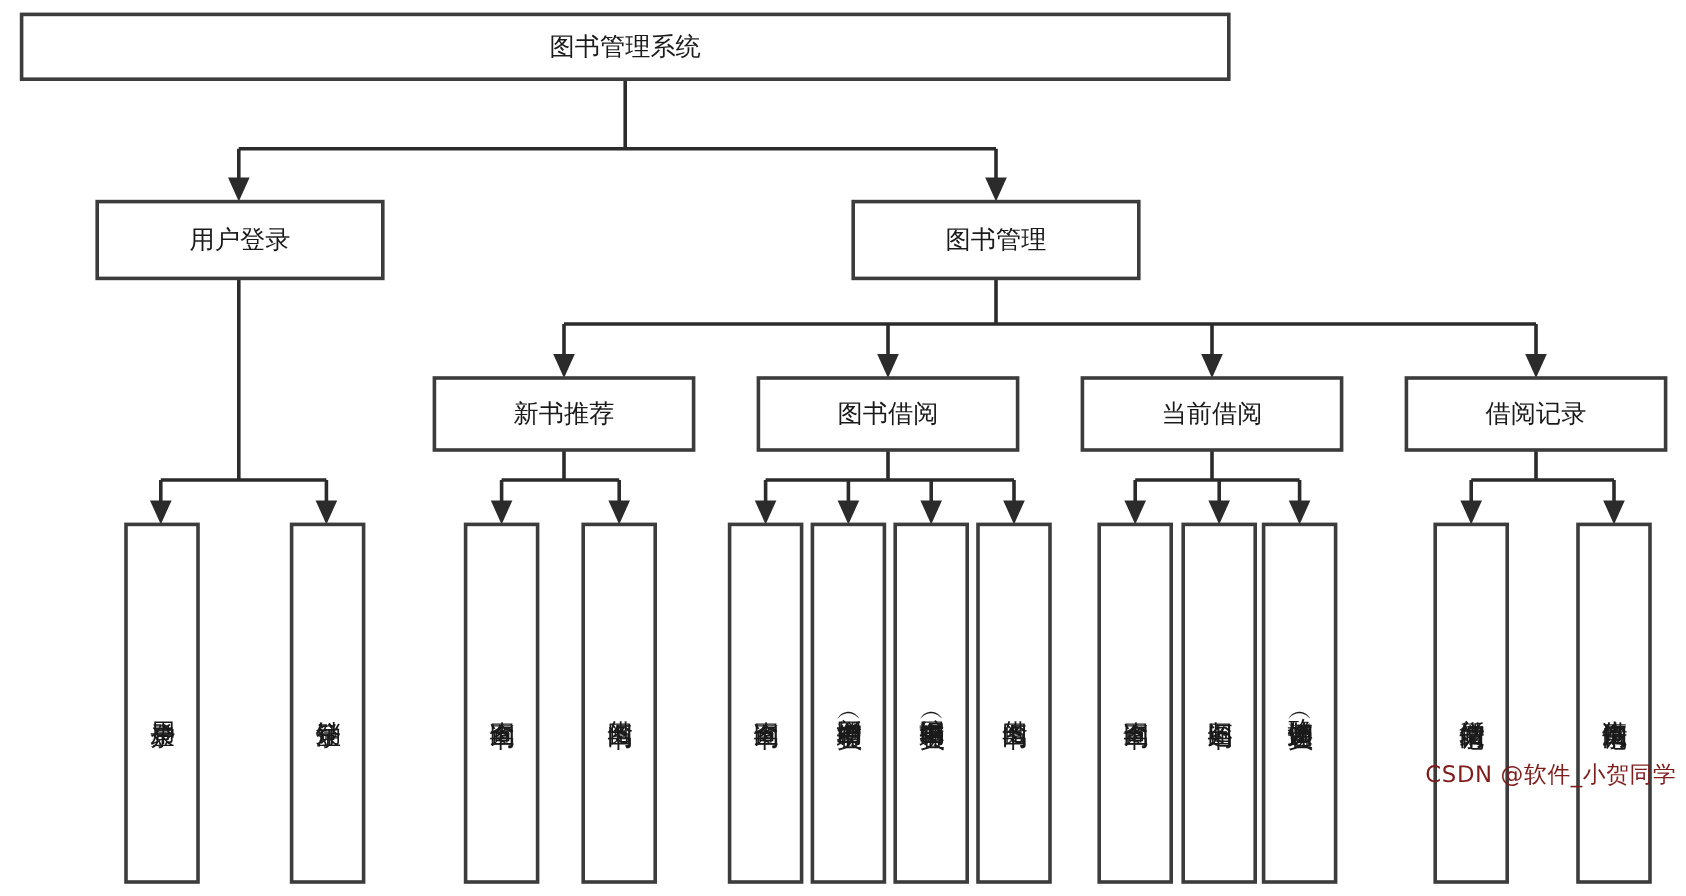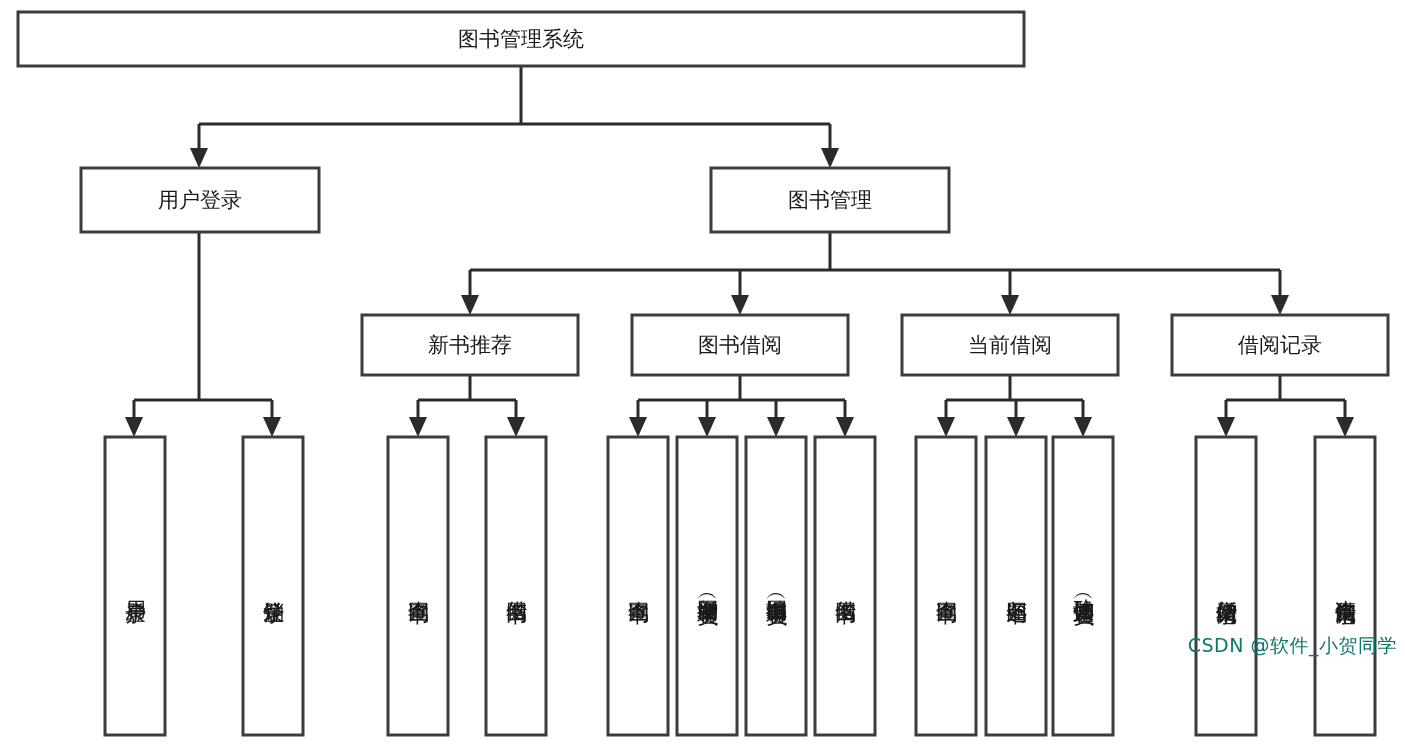--- a/index.html
+++ b/index.html
@@ -62,21 +62,21 @@
     justify-content: center;
     white-space: nowrap;
     pointer-events: none;
   }
   .watermark {
     position: absolute;
     right: 8px;
     bottom: 6px;
     font-family: "DejaVu Sans", "Liberation Sans", sans-serif;
     font-size: 19px;
-    color: #0f766e;
+    color: #7f1d1d;
     letter-spacing: 0.5px;
     white-space: nowrap;
   }
 </style>
 </head>
 <body>
 
 <div id="diagram-root">
 
   <svg class="chart-svg" viewBox="0 0 1405 747">

